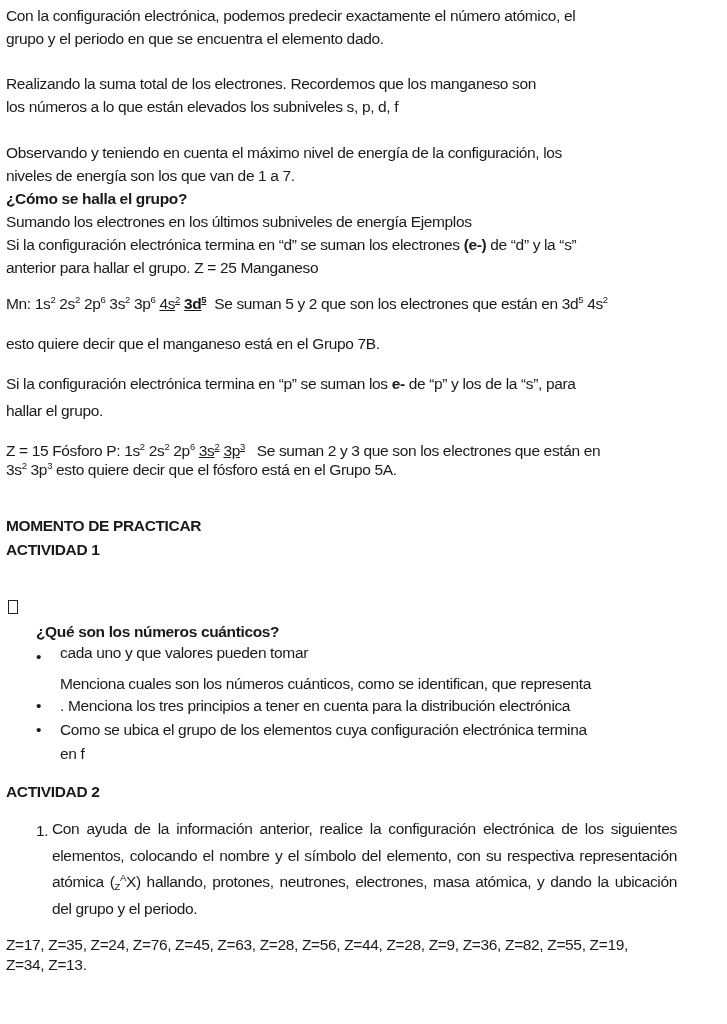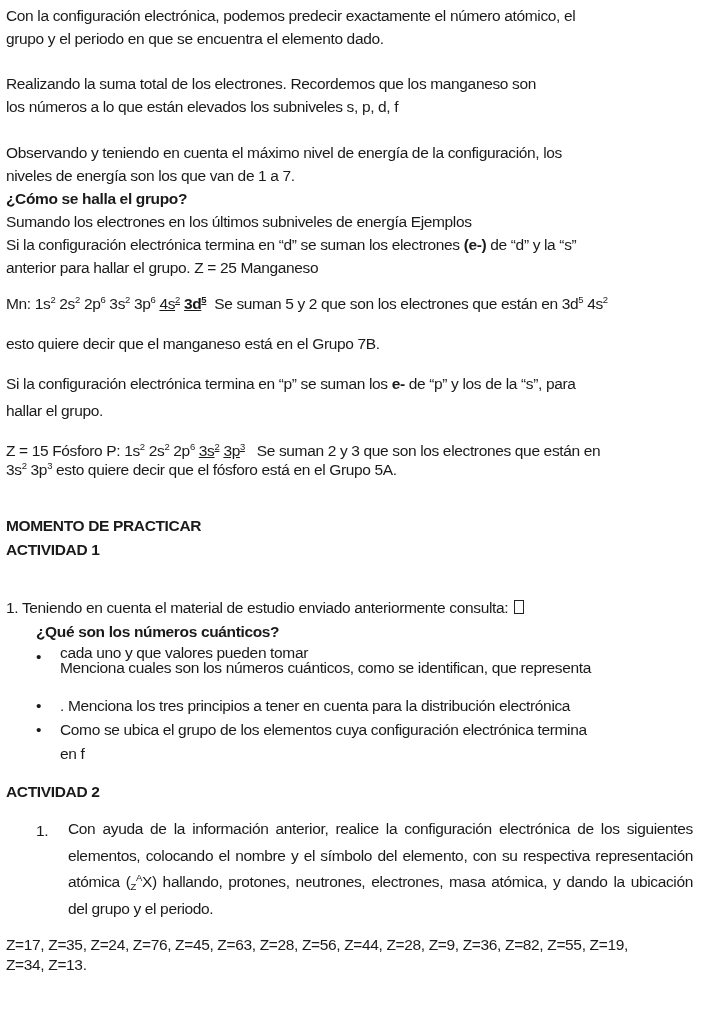--- a/index.html
+++ b/index.html
@@ -10,21 +10,21 @@
     font-size: 15.5px;
     letter-spacing: -0.35px;
   }
   .page { position: relative; width: 727px; height: 1024px; }
   .line { position: absolute; left: 6px; white-space: nowrap; line-height: 20px; }
   .bold { font-weight: bold; }
   .italic { font-style: italic; }
   sup { font-size: 9.5px; vertical-align: 6px; line-height: 0; }
   sub { font-size: 9.5px; vertical-align: -3px; line-height: 0; }
   .ul { text-decoration: underline; }
-  .justify { position: absolute; left: 68px; width: 625px; text-align: justify; line-height: 26.5px; white-space: normal; }
+  .justify { position: absolute; left: 52px; width: 625px; text-align: justify; line-height: 26.5px; white-space: normal; }
   .bullet { position: absolute; left: 36px; }
   .sq { display: inline-block; width: 8px; height: 12px; border: 1px solid #222; vertical-align: -1px; margin-left: 2px; }
 </style>
 </head>
 <body>
 
 <div class="page">
 
   <div class="line" style="top:6px;">Con la configuración electrónica, podemos predecir exactamente el número atómico, el</div>
   <div class="line" style="top:29px;">grupo y el periodo en que se encuentra el elemento dado.</div>
@@ -56,28 +56,28 @@
     <span>Z = 15 Fósforo P: </span><span id="p-config"><span><span>1s</span><sup>2</sup></span> <span><span>2s</span><sup>2</sup></span> <span><span>2p</span><sup>6</sup></span> <span><span class="ul">3s</span><sup class="ul">2</sup></span> <span><span class="ul">3p</span><sup class="ul">3</sup></span></span><span>&nbsp;&nbsp;&nbsp;</span><span>Se suman 2 y 3 que son los electrones que están en</span>
   </div>
   <div class="line" style="top:460px;">
     <span id="p-tail"><span><span>3s</span><sup>2</sup></span> <span><span>3p</span><sup>3</sup></span></span><span> esto quiere decir que el fósforo está en el Grupo 5A.</span>
   </div>
 
   <div class="line bold" style="top:516px;">MOMENTO DE PRACTICAR</div>
 
   <div class="line bold" style="top:540px;">ACTIVIDAD 1</div>
   <div class="line" style="top:598px;">
-    <span>1. Teniendo en cuenta el material de estudio enviado anteriormente consulta: </span><span class="sq"></span>
+    <span class="sq"></span>
   </div>
   <div class="line" style="top:622px; left:36px;font-weight:bold;">¿Qué son los números cuánticos?</div>
 
   <div>
     <div>
       <span class="bullet line" style="top:647px; left:36px;">•</span>
-      <span class="line" style="top:658px; left:60px;text-align:center;">Menciona cuales son los números cuánticos, como se identifican, que representa</span>
+      <span class="line" style="top:674px; left:60px;text-align:center;">Menciona cuales son los números cuánticos, como se identifican, que representa</span>
       <span class="line" style="top:643px; left:60px;">cada uno y que valores pueden tomar</span>
     </div>
     <div>
       <span class="bullet line" style="top:696px; left:36px;">•</span>
       <span class="line" style="top:696px; left:60px;">. Menciona los tres principios a tener en cuenta para la distribución electrónica</span>
     </div>
     <div>
       <span class="bullet line" style="top:720px; left:36px;">•</span>
       <span class="line" style="top:720px; left:60px;">Como se ubica el grupo de los elementos cuya configuración electrónica termina</span>
       <span class="line" style="top:744px; left:60px;">en f</span>

